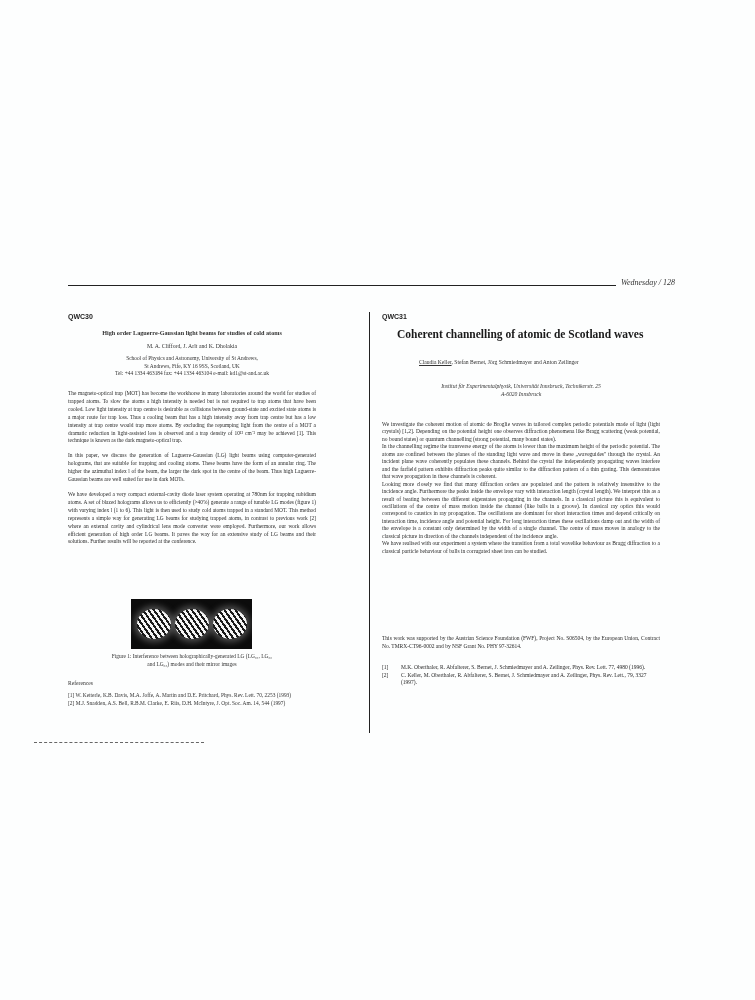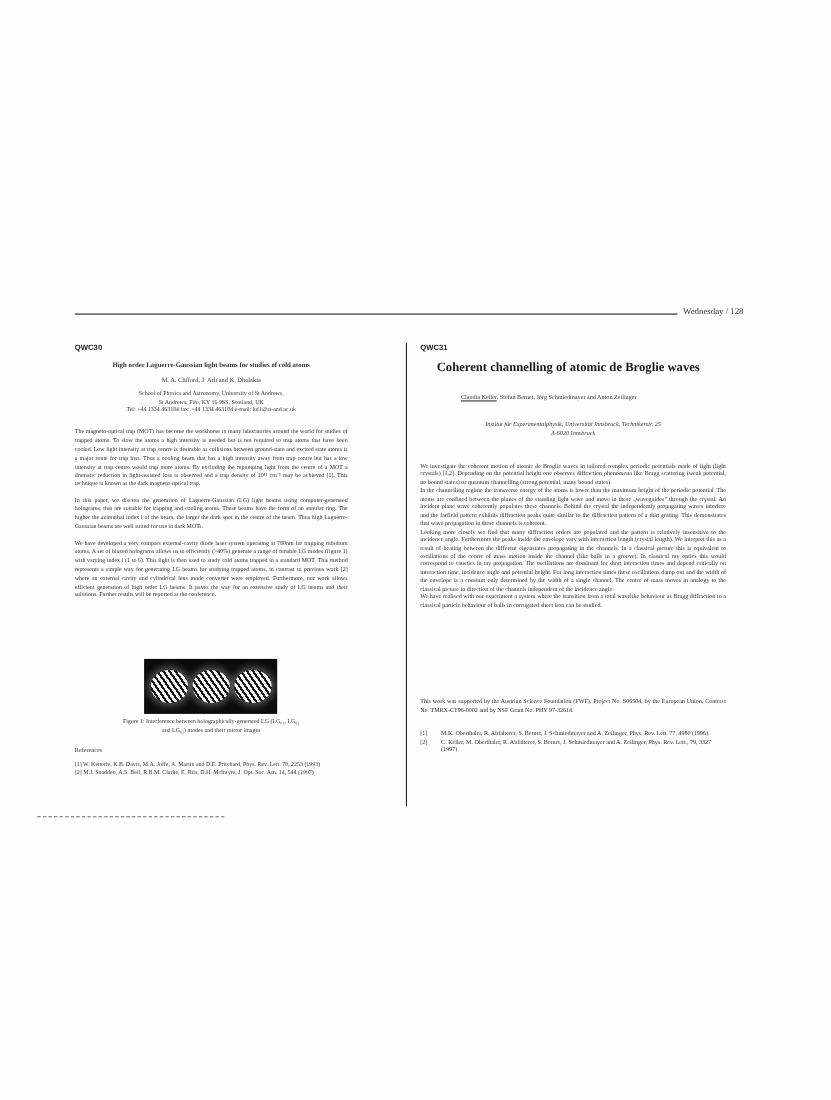--- a/index.html
+++ b/index.html
@@ -1,20 +1,20 @@
 <!DOCTYPE html>
 <html><head>
 <meta charset="utf-8">
 <style>
   html, body { margin:0; padding:0; background:#fdfefe; }
   body { width:755px; height:1000px; position:relative; overflow:hidden;
          font-family:"Liberation Serif", serif; color:#1a1a1a; }
   .abs { position:absolute; }
   .hrule { position:absolute; left:68px; top:285px; width:548px; height:1px; background:#222; }
-  .running-head { position:absolute; left:621px; top:278px; font-size:8px; color:#333; white-space:nowrap; }
+  .running-head { position:absolute; left:621px; top:278px; font-size:8px; font-style:italic; color:#333; white-space:nowrap; }
   .vrule { position:absolute; left:369px; top:312px; width:1px; height:421px; background:#222; }
   .code { font-family:"Liberation Sans", sans-serif; font-size:7px; font-weight:bold; color:#222; }
   
   .lcol { position:absolute; left:68px; width:248px; font-size:5.4px; line-height:7.9px; text-align:justify; color:#2a2a2a; }
   .ltitle { position:absolute; left:68px; width:248px; top:329px; text-align:center; font-size:6.2px; font-weight:bold; color:#333; }
   .lauth { position:absolute; left:68px; width:248px; top:343px; text-align:center; font-size:5.8px; color:#333; }
   .laffil { position:absolute; left:68px; width:248px; top:355px; text-align:center; font-size:5.4px; line-height:7.6px; color:#333; }
   .para { margin:0 0 7px 0; }
   .figure { position:absolute; left:131px; top:599px; width:121px; height:50px; background:#0c0c0c; overflow:hidden; }
   .blob { position:absolute; top:10px; width:34px; height:30px; border-radius:50%;
@@ -70,21 +70,21 @@
 </div>
 
 <div class="refhead">References</div>
 <div class="lrefs">
   <div>[1] W. Ketterle, K.B. Davis, M.A. Joffe, A. Martin and D.E. Pritchard, Phys. Rev. Lett. 70, 2253 (1993)</div>
   <div>[2] M.J. Snadden, A.S. Bell, R.B.M. Clarke, E. Riis, D.H. McIntyre, J. Opt. Soc. Am. 14, 544 (1997)</div>
 </div>
 <div class="footrule"></div>
 
 <div class="abs code" style="left:382px; top:313px;">QWC31</div>
-<div class="rtitle">Coherent channelling of atomic de Broglie waves</div>
+<div class="rtitle">Coherent channelling of atomic de Scotland waves</div>
 <div class="rauth"><span class="u">Claudia Keller</span><span>, Stefan Bernet, Jörg Schmiedmayer and Anton Zeilinger</span></div>
 <div class="raffil">
   <div>Institut für Experimentalphysik, Universität Innsbruck, Technikerstr. 25</div>
   <div>A-6020 Innsbruck</div>
 </div>
 
 <div class="rcol">
   <p>We investigate the coherent motion of atomic de Broglie waves in tailored complex periodic potentials made of light (light crystals) [1,2]. Depending on the potential height one observes diffraction phenomena like Bragg scattering (weak potential, no bound states) or quantum channelling (strong potential, many bound states).</p>
   <p>In the channelling regime the transverse energy of the atoms is lower than the maximum height of the periodic potential. The atoms are confined between the planes of the standing light wave and move in these „waveguides" through the crystal. An incident plane wave coherently populates these channels. Behind the crystal the independently propagating waves interfere and the farfield pattern exhibits diffraction peaks quite similar to the diffraction pattern of a thin grating. This demonstrates that wave propagation in these channels is coherent.</p>
   <p>Looking more closely we find that many diffraction orders are populated and the pattern is relatively insensitive to the incidence angle. Furthermore the peaks inside the envelope vary with interaction length (crystal length). We interpret this as a result of beating between the different eigenstates propagating in the channels. In a classical picture this is equivalent to oscillations of the centre of mass motion inside the channel (like balls in a groove). In classical ray optics this would correspond to caustics in ray propagation. The oscillations are dominant for short interaction times and depend critically on interaction time, incidence angle and potential height. For long interaction times these oscillations damp out and the width of the envelope is a constant only determined by the width of a single channel. The centre of mass moves in analogy to the classical picture in direction of the channels independent of the incidence angle.</p>

